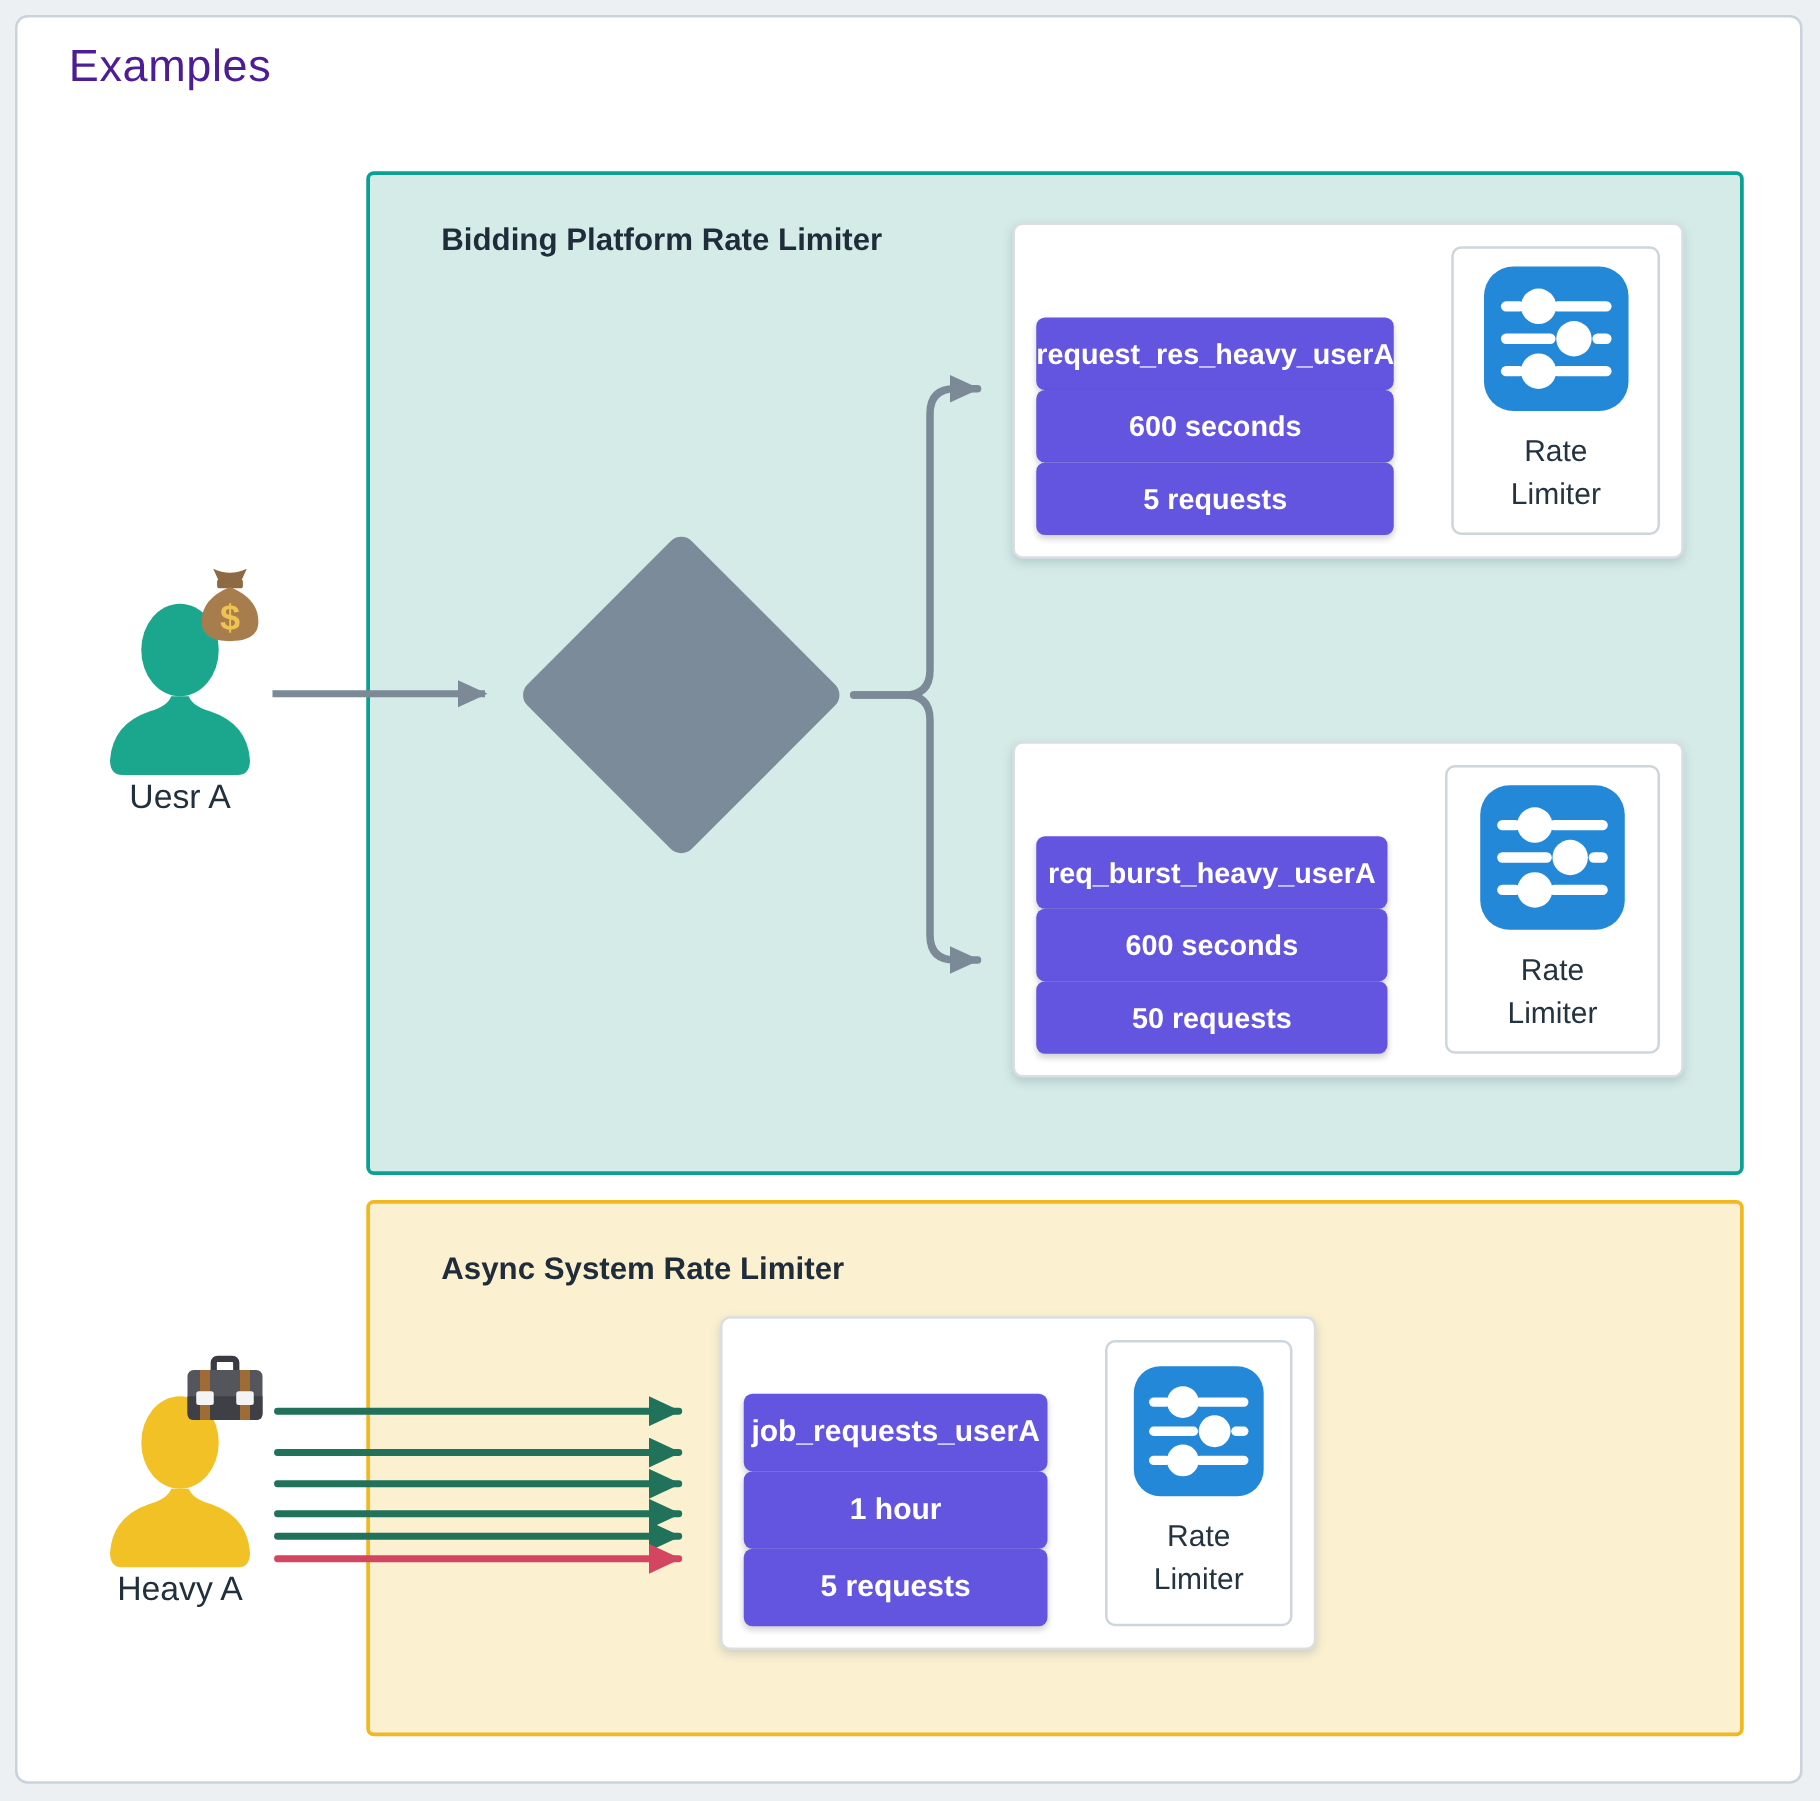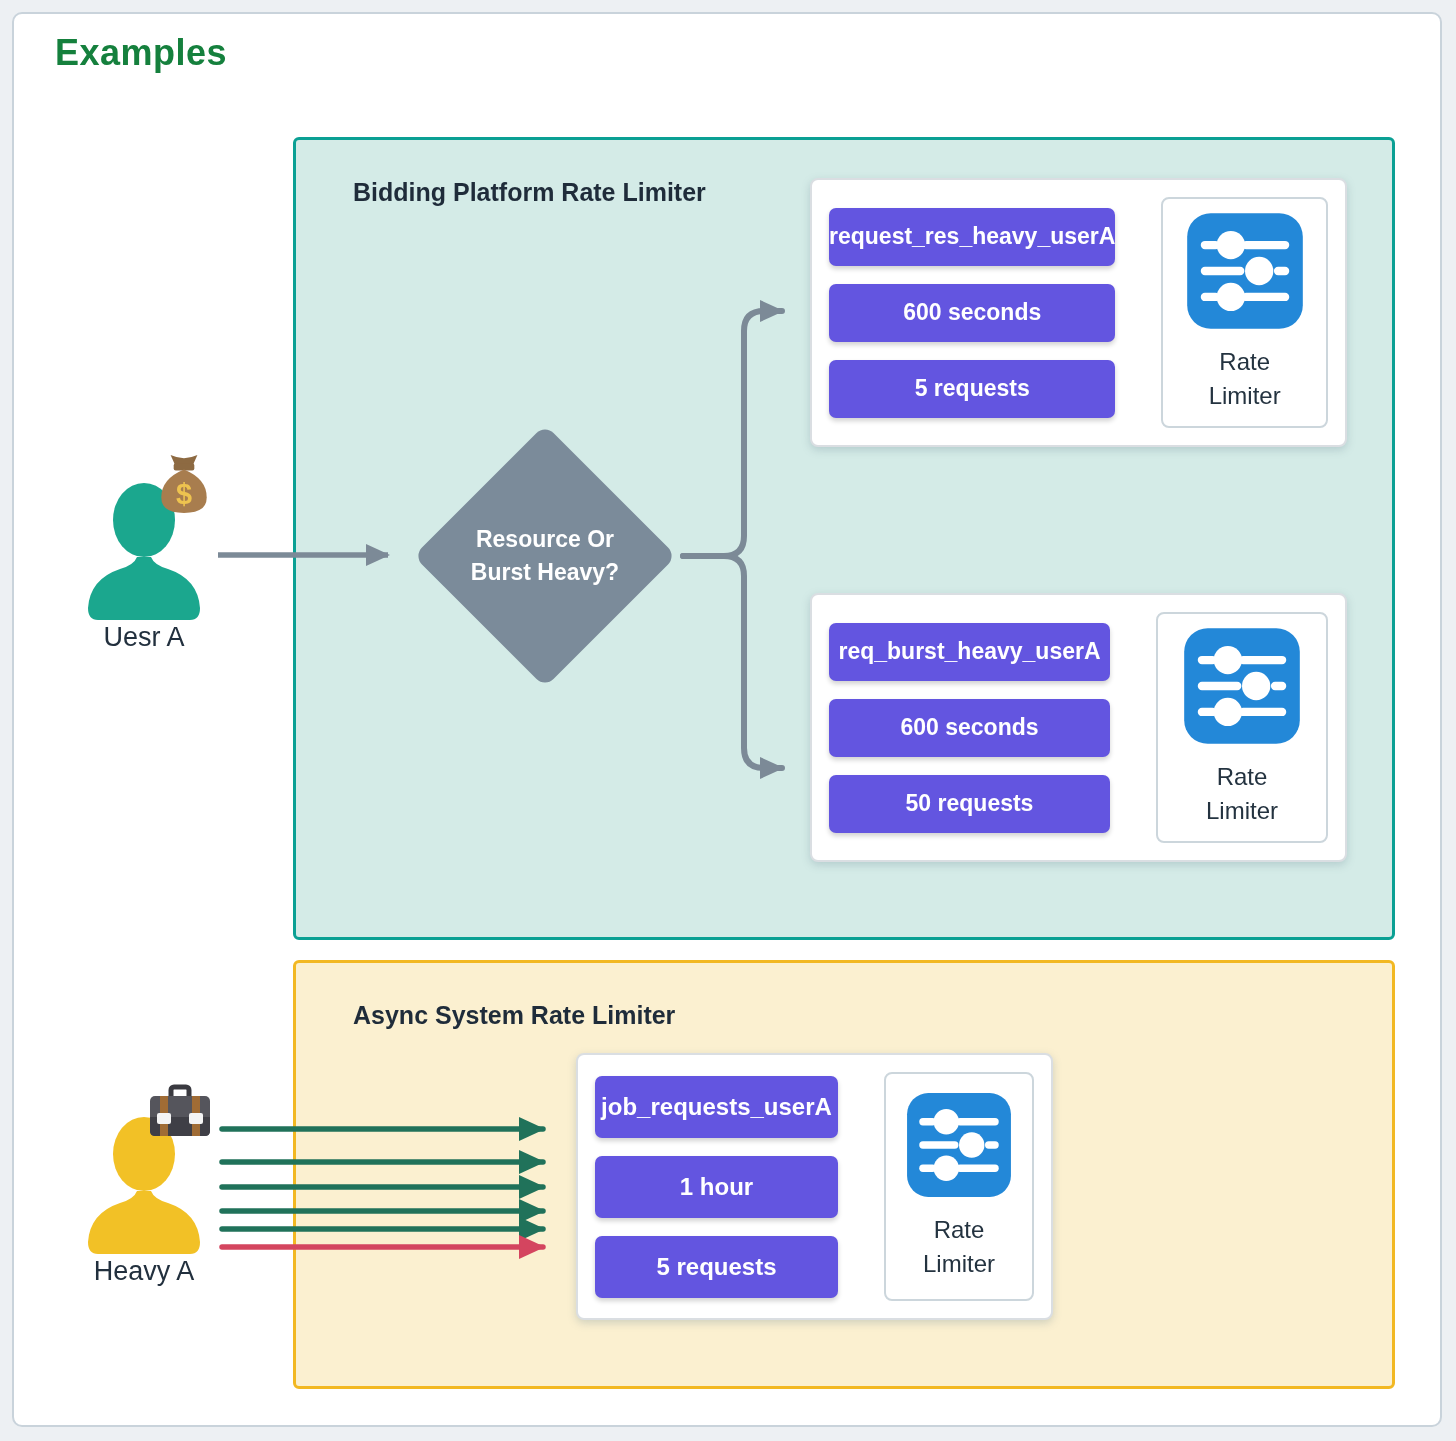--- a/index.html
+++ b/index.html
@@ -11,21 +11,21 @@
     overflow:hidden;
   }
   .abs { position:absolute; }
 
   .main-card {
     left:12px; top:12px; width:1430px; height:1415px;
     background:#ffffff; border:2px solid #c9d3db; border-radius:10px;
     z-index:0;
   }
   .page-title {
-    left:55px; top:32px; font-size:36px; font-weight:bold; color:#15803d;
+    left:55px; top:32px; font-size:36px; font-weight:normal; color:#4c1d95;
     letter-spacing:0.5px; z-index:3;
   }
 
   .group { border-radius:6px; z-index:1;margin-top:10px; }
   .group-teal {
     left:293px; top:127px; width:1102px; height:803px;
     background:#d4ebe7; border:3px solid #0ba094;
   }
   .group-yellow {
     left:293px; top:950px; width:1102px; height:429px;
@@ -40,21 +40,21 @@
 
   .lim-card {
     background:#ffffff; border:2px solid #dadee2; border-radius:8px;
     box-shadow:0 3px 8px rgba(96,125,139,.28);
     display:flex; gap:14px; padding:17px; z-index:3;
   }
   .card-resource { left:810px; top:178px; width:537px; height:269px; }
   .card-burst    { left:810px; top:593px; width:537px; height:269px; }
   .card-job      { left:576px; top:1053px; width:477px; height:267px; }
 
-  .pill-col { flex:1; display:flex; flex-direction:column; justify-content:center;gap:18px; }
+  .pill-col { flex:1; display:flex; flex-direction:column; justify-content:flex-end; }
   .pill {
     background:#6355e0; border-radius:7px; height:58px;
     display:flex; align-items:center; justify-content:center;
     color:#ffffff; font-weight:bold; font-size:23px;
     box-shadow:0 3px 5px rgba(0,0,0,.18);
     white-space:nowrap;
   }
   .card-job .pill { height:62px; font-size:24px; }
 
   .limiter-box {
@@ -132,21 +132,20 @@
     <line x1="222" y1="1162" x2="543" y2="1162" marker-end="url(#ah-green)"></line>
     <line x1="222" y1="1187" x2="543" y2="1187" marker-end="url(#ah-green)"></line>
     <line x1="222" y1="1211" x2="543" y2="1211" marker-end="url(#ah-green)"></line>
     <line x1="222" y1="1229" x2="543" y2="1229" marker-end="url(#ah-green)"></line>
   </g>
   <line x1="222" y1="1247" x2="543" y2="1247" stroke="#d4455f" stroke-width="5.5" stroke-linecap="round" marker-end="url(#ah-red)"></line>
 </svg>
 
 <div class="abs diamond-wrap">
   <div class="diamond-shape"></div>
-  <div class="diamond-text">Resource Or Burst Heavy?</div>
 </div>
 
 <svg class="abs person person-top" viewBox="0 0 124 142">
   <ellipse cx="62" cy="42" rx="31" ry="37" fill="#1ba78e"></ellipse>
   <path d="M16 142 Q6 142 6 130 Q8 101 38 91 Q52 87 55 79 L69 79 Q72 87 86 91 Q116 101 118 130 Q118 142 108 142 Z" fill="#1ba78e"></path>
 </svg>
 <svg class="abs money-bag" viewBox="0 0 46 62">
   <path d="M15 14 L10 3 Q23 9 36 3 L31 14 Z" fill="#8d6a42"></path>
   <rect x="13" y="11" width="20" height="7" rx="2" fill="#8d6a42"></rect>
   <path d="M23 17 Q45 26 45 44 Q45 59 23 59 Q1 59 1 44 Q1 26 23 17 Z" fill="#a87d4e"></path>

